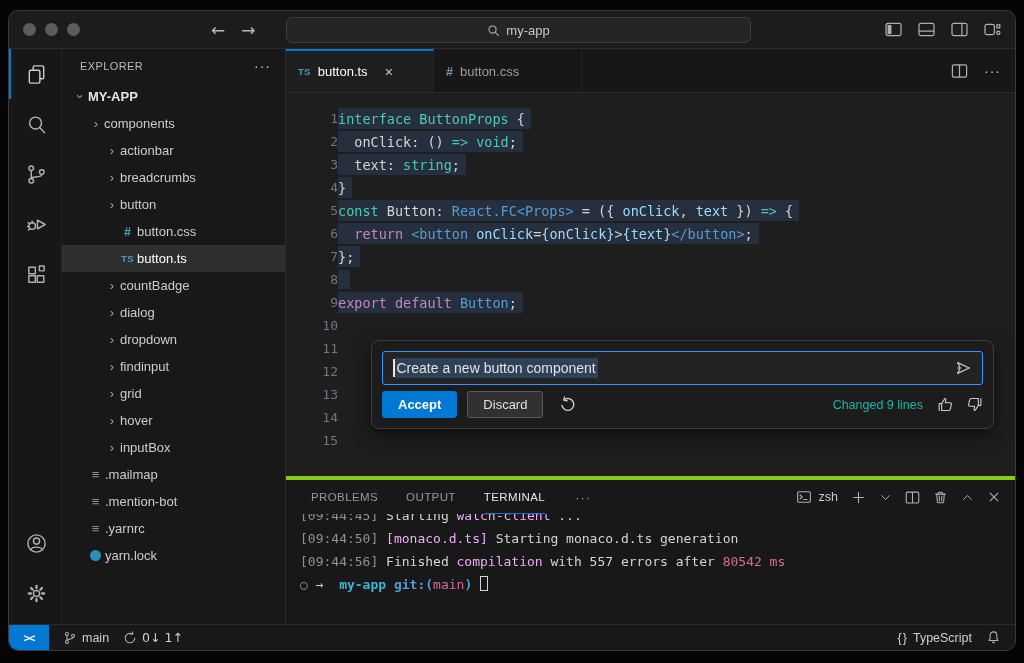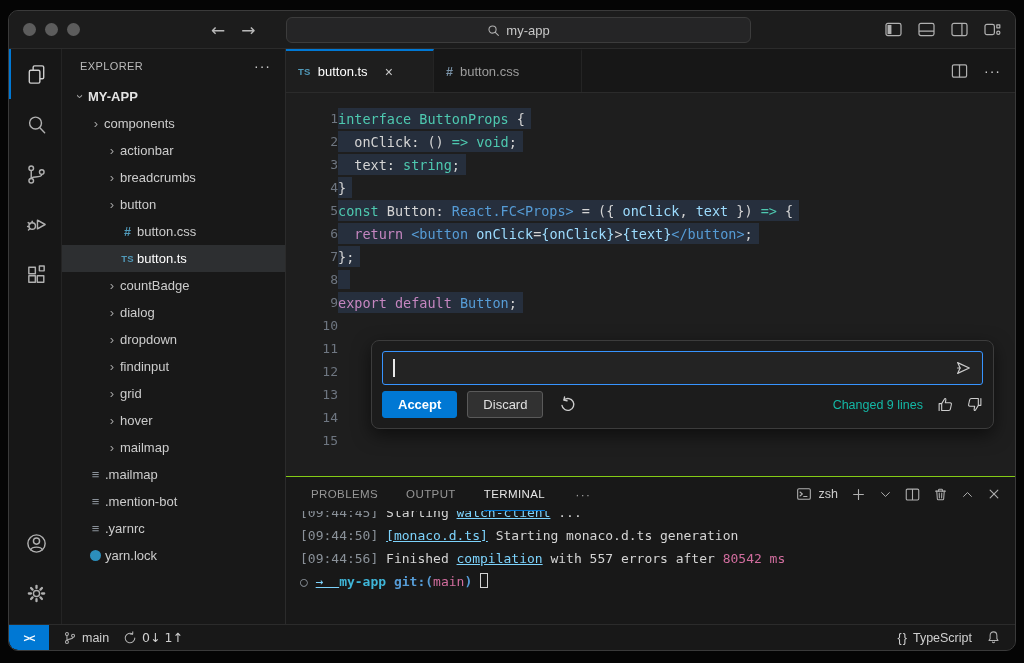--- a/index.html
+++ b/index.html
@@ -89,35 +89,35 @@
   .chat-send { margin-left:auto; color:#cccccc; display:flex; align-items:center; }
   .chat-row { margin-top:6px; display:flex; align-items:center; }
   .btn { font-size:13px; border-radius:3px; padding:5px 15px; }
   .btn-accept { background:#0078d4; color:#ffffff; border:1px solid #0078d4; font-weight:bold; }
   .btn-discard { background:#313131; color:#e0e0e0; border:1px solid #5a5a5a; margin-left:10px; }
   .chat-retry { margin-left:16px; color:#cccccc; display:flex; }
   .chat-status { margin-left:auto; color:#14b8a6; font-size:12.5px; }
   .chat-thumbs { display:flex; gap:12px; margin-left:14px; color:#cccccc; }
 
   
-  .panel { height:148px; flex:0 0 auto; background:#181818; border-top:1px solid #84cc16;
+  .panel { height:148px; flex:0 0 auto; background:#181818; border-top:4px solid #84cc16;
            display:flex; flex-direction:column; }
   .panel-header { height:34px; display:flex; align-items:center; padding:0 14px 0 25px; flex:0 0 auto; }
   .ptab { font-size:11.5px; letter-spacing:.4px; color:#969696; margin-right:28px; height:34px;
           display:flex; align-items:center; border-bottom:1px solid transparent; }
   .ptab.active { color:#e7e7e7; border-bottom-color:#0078d4; }
   .ptab-more { color:#9d9d9d; font-size:13px; letter-spacing:1px; margin-left:2px; }
   .panel-actions { margin-left:auto; display:flex; align-items:center; gap:13px; color:#c5c5c5; }
   .shell-label { font-size:12.5px; color:#cccccc; margin-left:-6px; }
   .term { flex:1; overflow:hidden; padding:0 0 0 14px; font-family:"DejaVu Sans Mono", monospace;
           font-size:13px; }
   .term-line { height:23px; line-height:23px; white-space:pre; }
   .term-line.clip { margin-top:-10px; }
   .tk-tgray { color:#8a9199;margin-top:11px; } .tk-tfg { color:#d4d4d4; }
-  .tk-tcyan { color:#7dd3fc;text-decoration:underline; } .tk-tcyanb { color:#3fb6d8; font-weight:bold; }
+  .tk-tcyan { color:#f0abfc; } .tk-tcyanb { color:#3fb6d8; font-weight:bold; }
   .tk-tblue { color:#569cd6; font-weight:bold; } .tk-tpink { color:#d16d9e; }
   .tk-tdim { color:#8a9199; }
   .term-cursor { display:inline-block; width:8px; height:15px; border:1px solid #d4d4d4;
                  vertical-align:-2px; }
 
   
   .statusbar { height:26px; flex:0 0 auto; background:#181818; border-top:1px solid #2b2b2b;
                display:flex; align-items:center; color:#d0d0d0; font-size:12.5px; }
   .remote-chip { width:40px; height:100%; background:#0078d4; color:#ffffff;
                  display:flex; align-items:center; justify-content:center;
@@ -295,21 +295,21 @@
           <div class="tree-row" style="padding-left: 42px;">
             <span class="chev">›</span>
             <span class="label">grid</span>
           </div>
           <div class="tree-row" style="padding-left: 42px;">
             <span class="chev">›</span>
             <span class="label">hover</span>
           </div>
           <div class="tree-row" style="padding-left: 42px;">
             <span class="chev">›</span>
-            <span class="label">mailmap</span>
+            <span class="label">inputBox</span>
           </div>
           <div class="tree-row" style="padding-left: 24px;">
             <span class="ficon">
               <span class="fi-config">≡</span>
             </span>
             <span class="label">.mailmap</span>
           </div>
           <div class="tree-row" style="padding-left: 24px;">
             <span class="ficon">
               <span class="fi-config">≡</span>
@@ -414,20 +414,21 @@
             </div>
             <div class="code-line">
               <div class="gutter">15</div>
               <div class="code-text"></div>
             </div>
           </div>
 
         <div class="chat">
           <div class="chat-input">
             <span class="chat-caret"></span>
+            <span class="chat-text">Create a new button component</span>
             <span class="chat-send">
               <svg class="icon-w" width="18" height="18" viewBox="0 0 20 20">
                   <path d="M4,4 L17,10 L4,16 L6.8,10 Z"></path>
                   <line x1="6.8" y1="10" x2="4" y2="10"></line>
                 </svg>
             </span>
           </div>
           <div class="chat-row">
             <button class="btn btn-accept">Accept</button>
             <button class="btn btn-discard">Discard</button>

